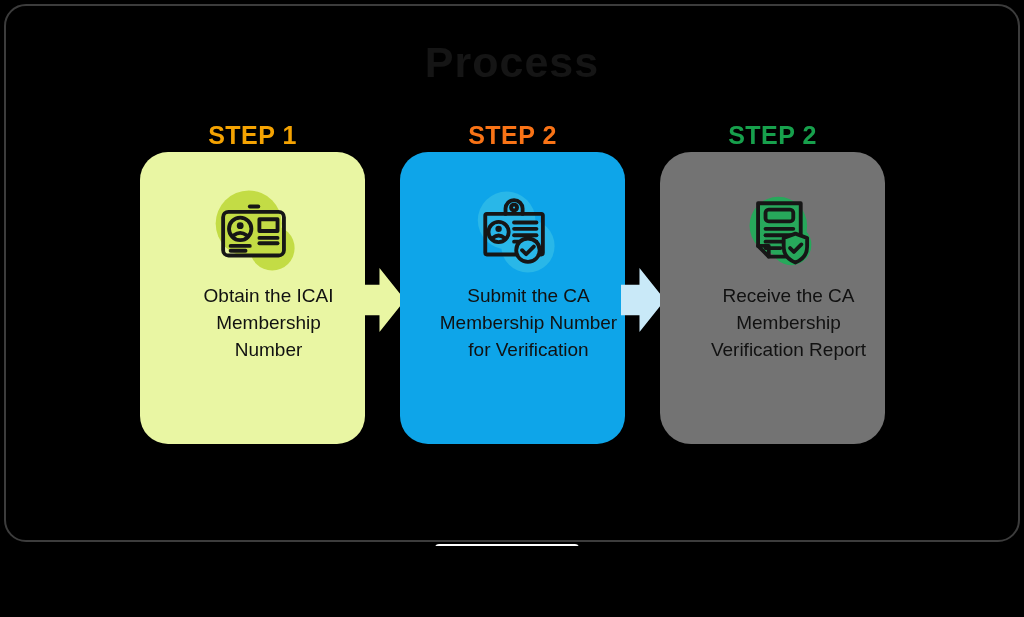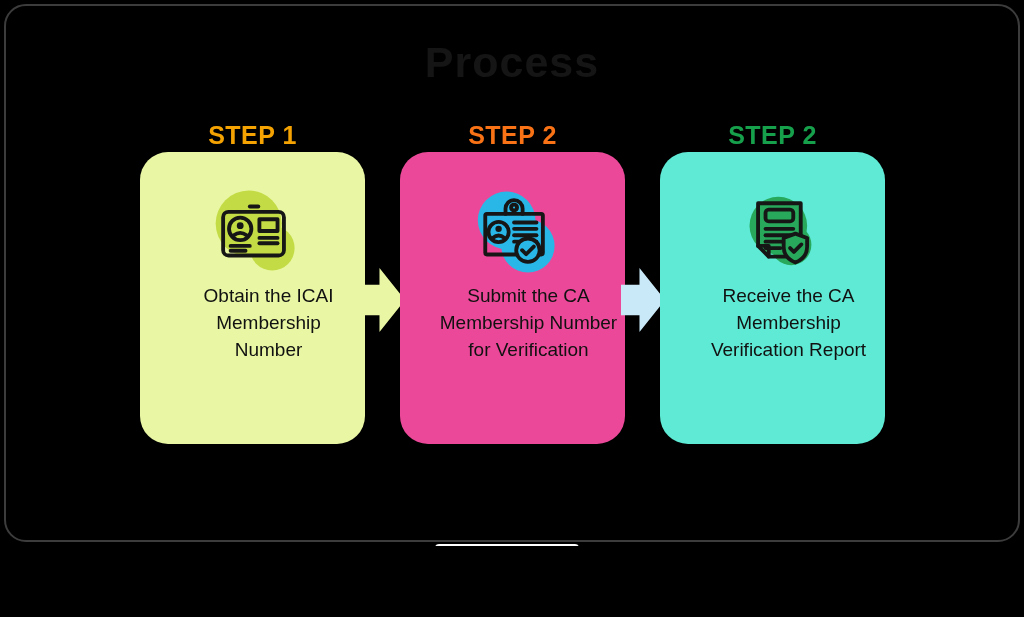--- a/index.html
+++ b/index.html
@@ -96,21 +96,21 @@
       </svg>
     </div>
     <div class="card-text">
       <span class="t1">Obtain the ICAI Membership Number</span>
     </div>
   </div>
 
   <div class="arrow a1" style="background: rgb(233, 246, 163);"></div>
 
   <div class="step-label" style="left: 400px; color: #f97316;">STEP 2</div>
-  <div class="card" style="left: 400px; background: #ec4899;">
+  <div class="card" style="left: 400px; background: #0ea5e9;">
     <div class="icon-wrap">
       <svg viewBox="0 0 90 90">
         <circle cx="39" cy="35" r="27" style="fill: rgb(41, 183, 232);"></circle>
         <circle cx="59" cy="59" r="25" style="fill: rgb(41, 183, 232);"></circle>
         <path class="stroke" d="M38 29 v-5 a8 8 0 0 1 16 0 v5"></path>
         <circle class="stroke" cx="46" cy="23" r="2.8"></circle>
         <rect class="stroke" x="19" y="29" width="54" height="38" rx="1.5"></rect>
         <circle class="stroke" cx="31.5" cy="46" r="9.5"></circle>
         <circle class="fillink" cx="31.5" cy="43" r="3"></circle>
         <path class="stroke" d="M26 51.5 Q31.5 47 37 51.5"></path>
@@ -123,21 +123,21 @@
       </svg>
     </div>
     <div class="card-text">
       <span class="t2">Submit the CA Membership Number for Verification</span>
     </div>
   </div>
 
   <div class="arrow a2" style="background: rgb(201, 233, 248);"></div>
 
   <div class="step-label" style="left: 660px; color: rgb(23, 160, 76);">STEP 2</div>
-  <div class="card" style="left: 660px; background: #5eead4;">
+  <div class="card" style="left: 660px; background: #737373; border-radius: 31px;">
     <div class="icon-wrap">
       <svg viewBox="0 0 90 90">
         <circle cx="50" cy="40" r="27" style="fill: rgb(39, 168, 91);"></circle>
         <circle cx="62" cy="58" r="19" style="fill: rgb(39, 168, 91);"></circle>
         <path class="stroke" d="M31 19 H71 V69 H41 L31 59 Z"></path>
         <path class="stroke" d="M31 59 H41 V69"></path>
         <rect class="stroke" x="38" y="25" width="26" height="11" rx="3"></rect>
         <line class="stroke" x1="38" y1="43" x2="64" y2="43"></line>
         <line class="stroke" x1="38" y1="49" x2="64" y2="49"></line>
         <line class="stroke" x1="38" y1="55" x2="55" y2="55"></line>

